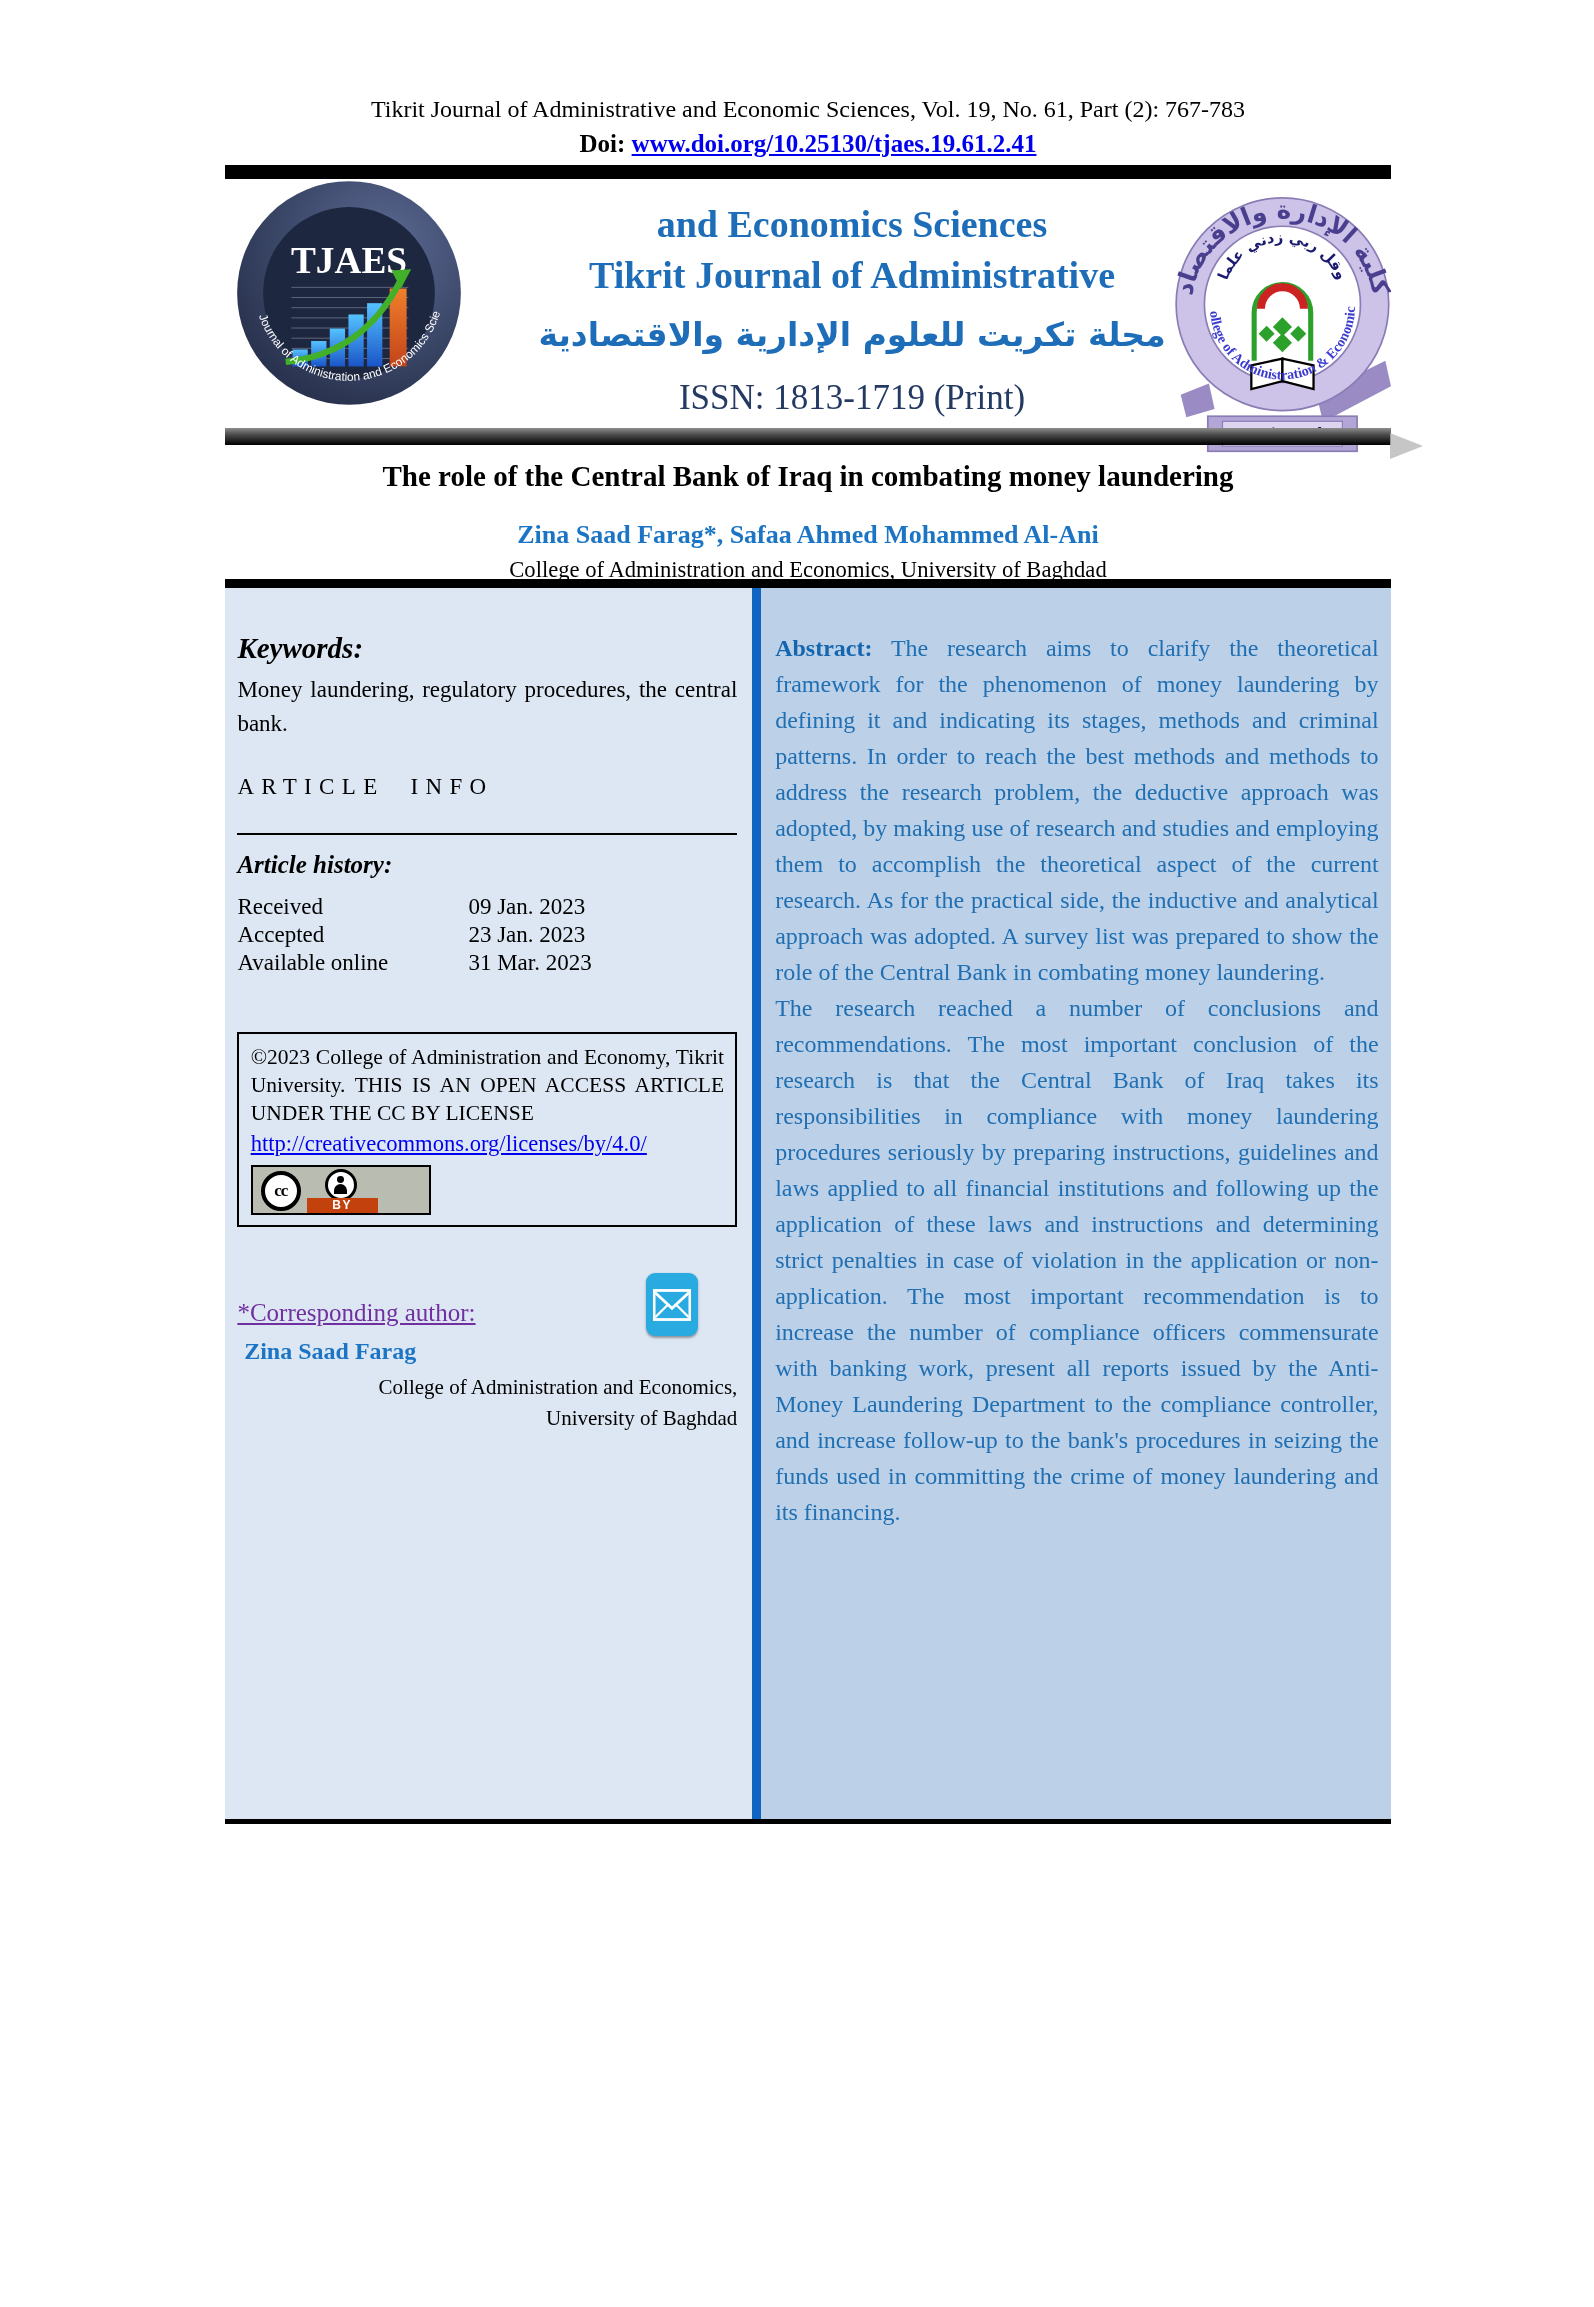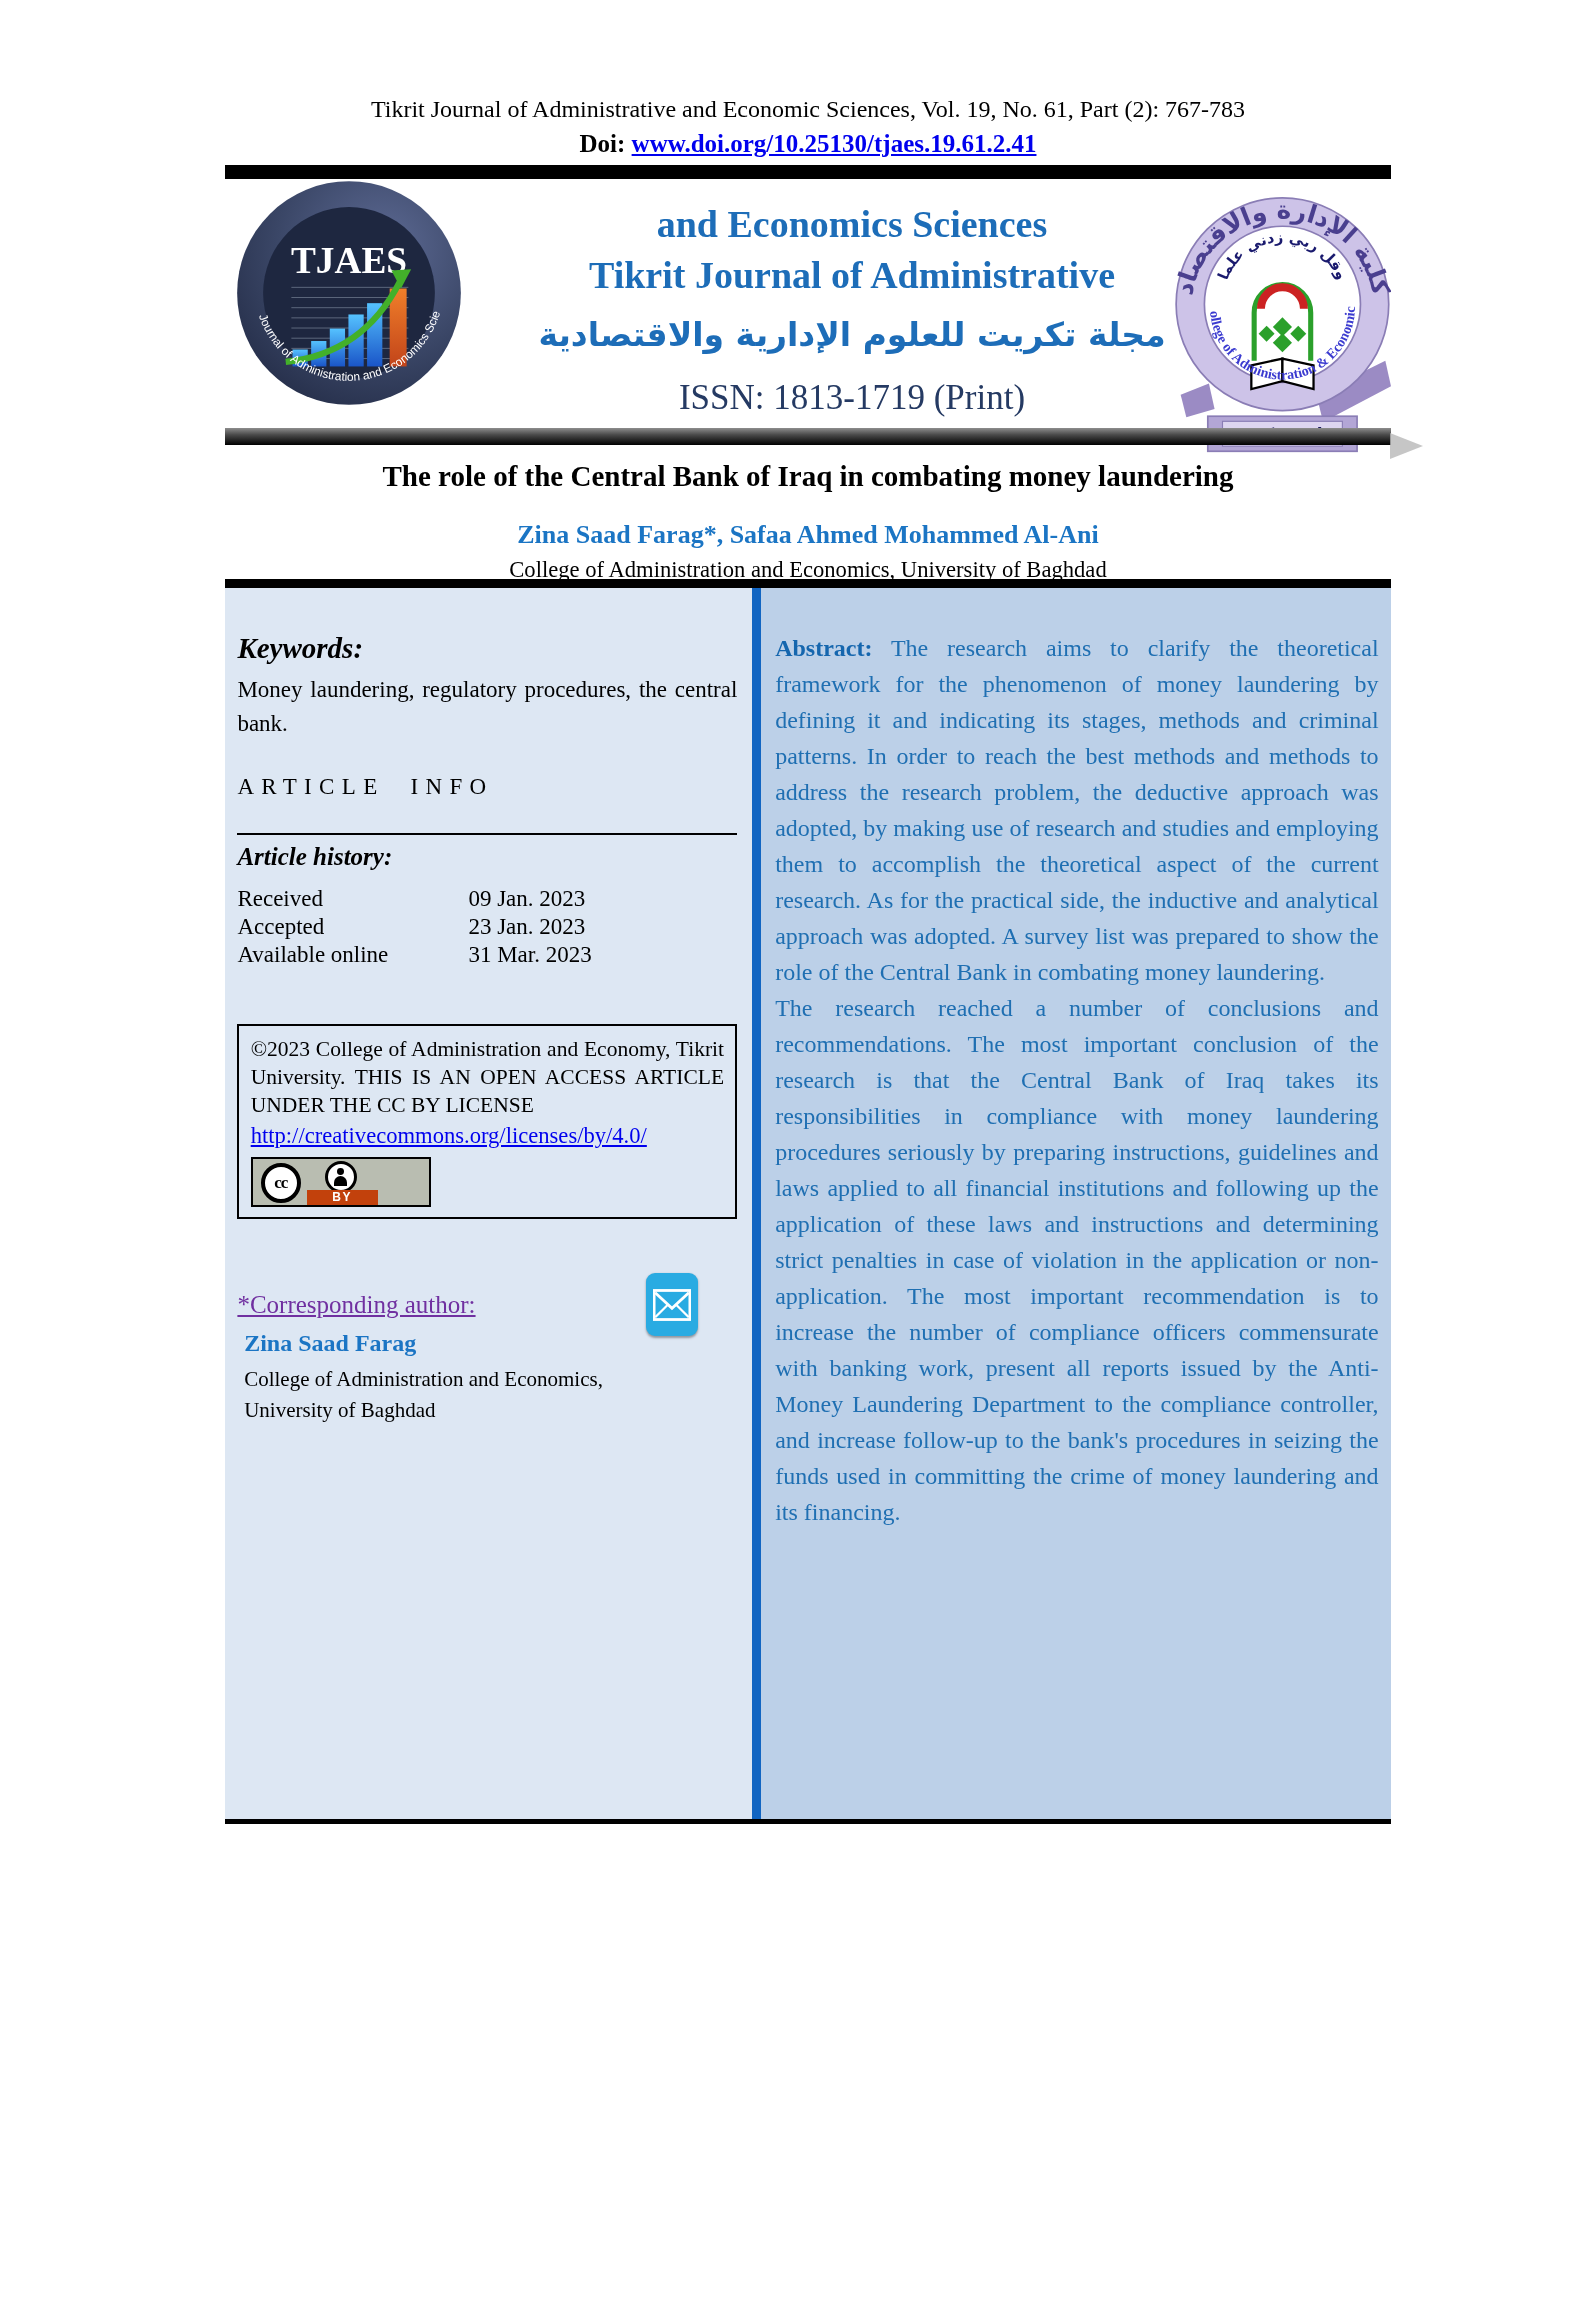--- a/index.html
+++ b/index.html
@@ -42,21 +42,21 @@
   .leftcol{position:relative;width:527px;background:#dde7f3;box-sizing:border-box;
            padding:44px 14.7px 0 12.4px;}
   .divider{width:8.5px;background:#1165c2;}
   .rightcol{position:relative;flex:1;background:#bcd0e8;box-sizing:border-box;
             padding:42px 12.4px 0 14.7px;}
 
   .kw-label{font-size:29px;font-weight:bold;font-style:italic;}
   .kw-text{margin-top:8px;font-size:23px;line-height:34px;text-align:justify;}
   .artinfo{margin-top:33px;font-size:23px;letter-spacing:0.32em;word-spacing:0.55em;}
   .lp-hr{margin-top:33px;border:none;border-top:2.3px solid #000;}
-  .hist-label{margin-top:8px;font-size:25px;font-weight:bold;font-style:italic;}
+  .hist-label{margin-top:16px;font-size:25px;font-weight:bold;font-style:italic;}
   .hist-rows{margin-top:13.6px;font-size:23px;line-height:28px;}
   .hist-row{display:flex;}
   .hist-row .hl{width:231px;}
   .license-box{margin-top:55px;border:2.8px solid #000;padding:9px 11.3px 10.2px 11.3px;
                font-size:21.5px;line-height:28px;text-align:justify;}
   .license-box a{display:block;margin-top:3.4px;font-size:22.6px;color:#0000ee;
                  text-decoration:underline;text-align:left;}
   .cc-badge{position:relative;margin-top:6.8px;width:180px;height:50px;background:#b9bdb1;
             border:2.8px solid #000;box-sizing:border-box;}
   .cc-circle{position:absolute;top:4.5px;left:8px;width:32px;height:32px;border:4px solid #000;
@@ -65,21 +65,21 @@
   .by-circle{position:absolute;top:2.3px;left:72px;width:26px;height:26px;border:3.4px solid #000;
              border-radius:50%;background:#fff;}
   .by-person-head{position:absolute;top:4px;left:9.6px;width:6.8px;height:6.8px;background:#000;border-radius:50%;}
   .by-person-body{position:absolute;top:12px;left:6.2px;width:13.6px;height:10.2px;background:#000;
                   border-radius:6.8px 6.8px 0 0;}
   .by-strip{position:absolute;bottom:0;left:54px;width:71px;height:14.7px;background:#c2410c;
             color:#fff;font-size:12px;line-height:14.7px;text-align:center;
             font-family:"Liberation Sans",sans-serif;font-weight:bold;letter-spacing:1.7px;}
   .corr-label{margin-top:72px;font-size:25px;color:#7030a0;text-decoration:underline;}
   .corr-name{margin-top:11.3px;padding-left:6.8px;font-size:24px;font-weight:bold;color:#1b75c4;}
-  .corr-affil{margin-top:6.8px;padding-left:6.8px;font-size:21px;line-height:30.5px;}
+  .corr-affil{margin-top:6.8px;padding-left:6.8px;font-size:21px;line-height:30.5px;text-align:right;}
   .email-icon{position:absolute;top:685px;left:421px;width:52px;height:63px;background:#29abe2;
               border-radius:9px;box-shadow:0 1.7px 2.3px rgba(0,0,0,.35);}
   .email-icon svg{position:absolute;top:13.6px;left:6.8px;}
 
   .abstract{font-size:24px;line-height:36px;text-align:justify;color:#1f6fb2;}
   .abstract b{color:#1566ae;}
   .abstract p{margin:0;}
 </style>
 </head>
 <body>

